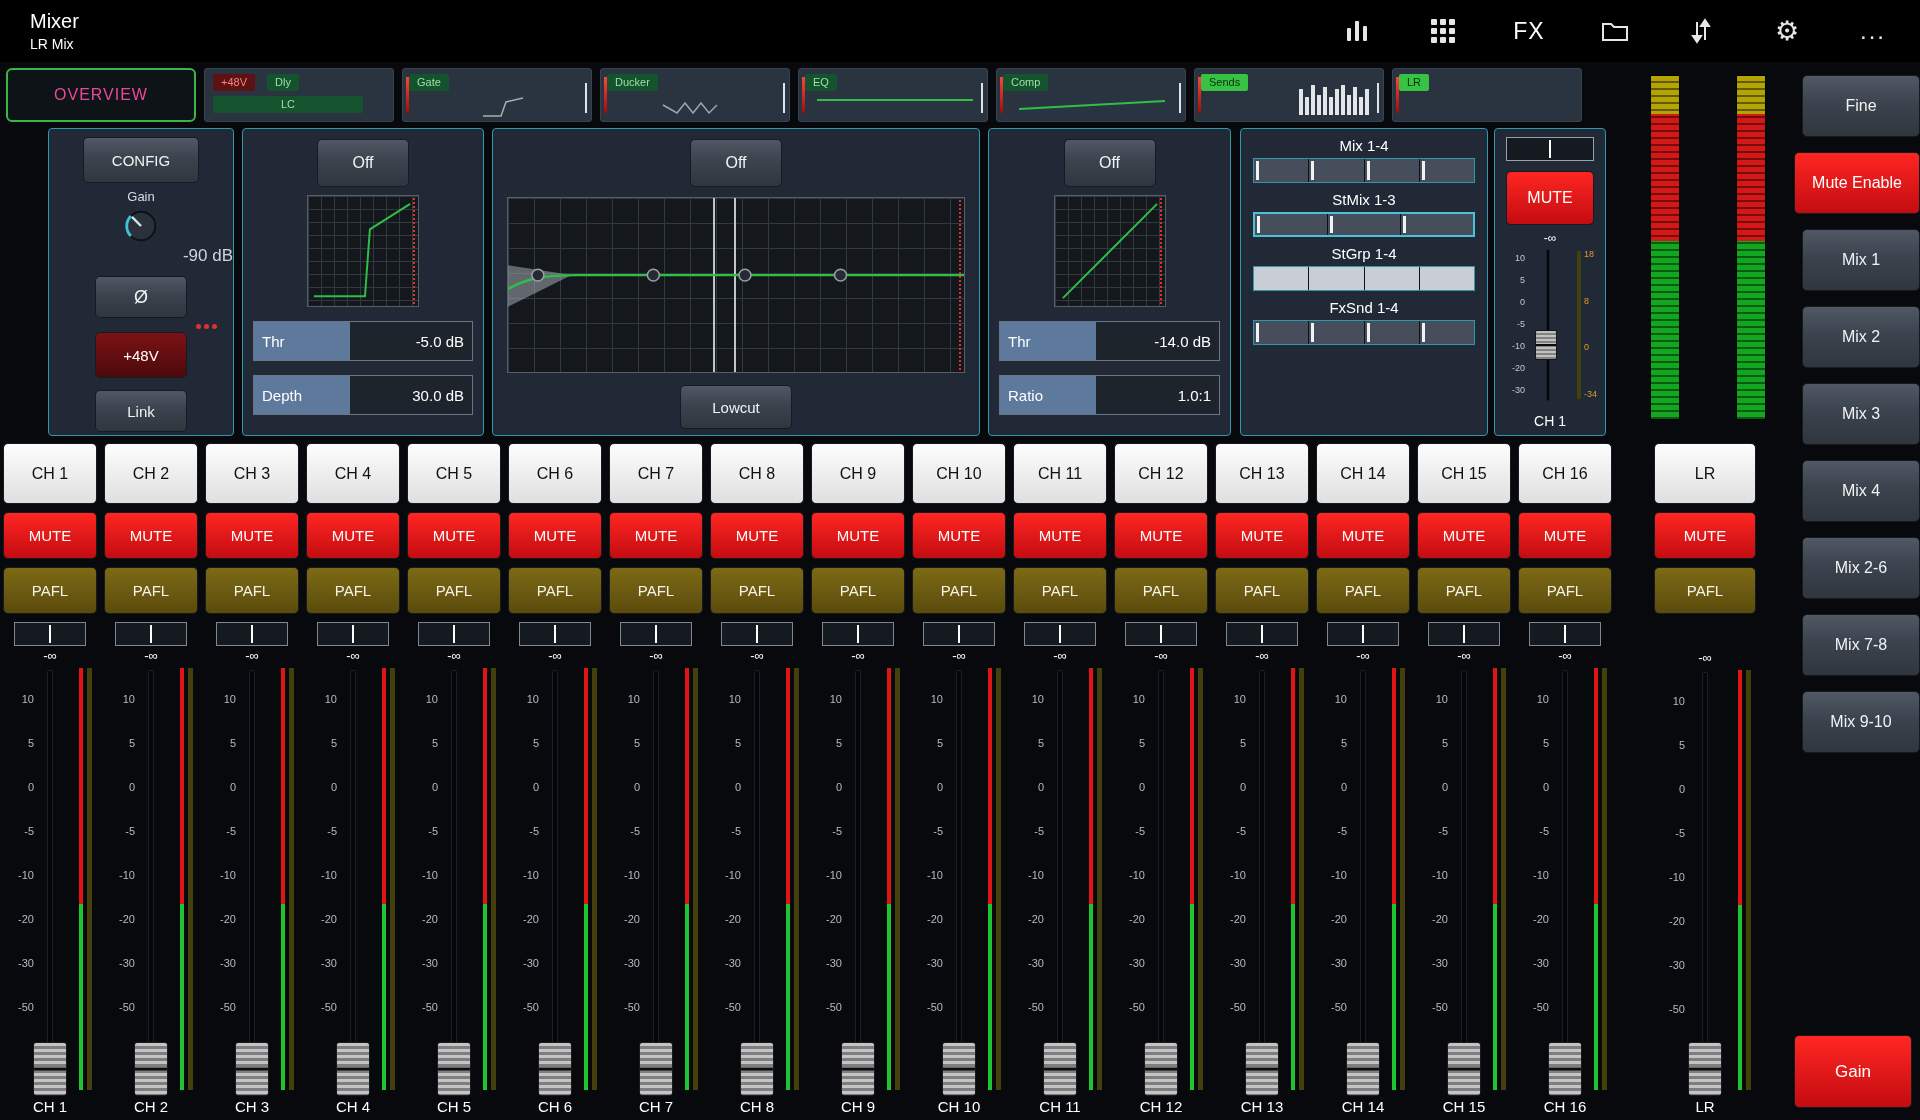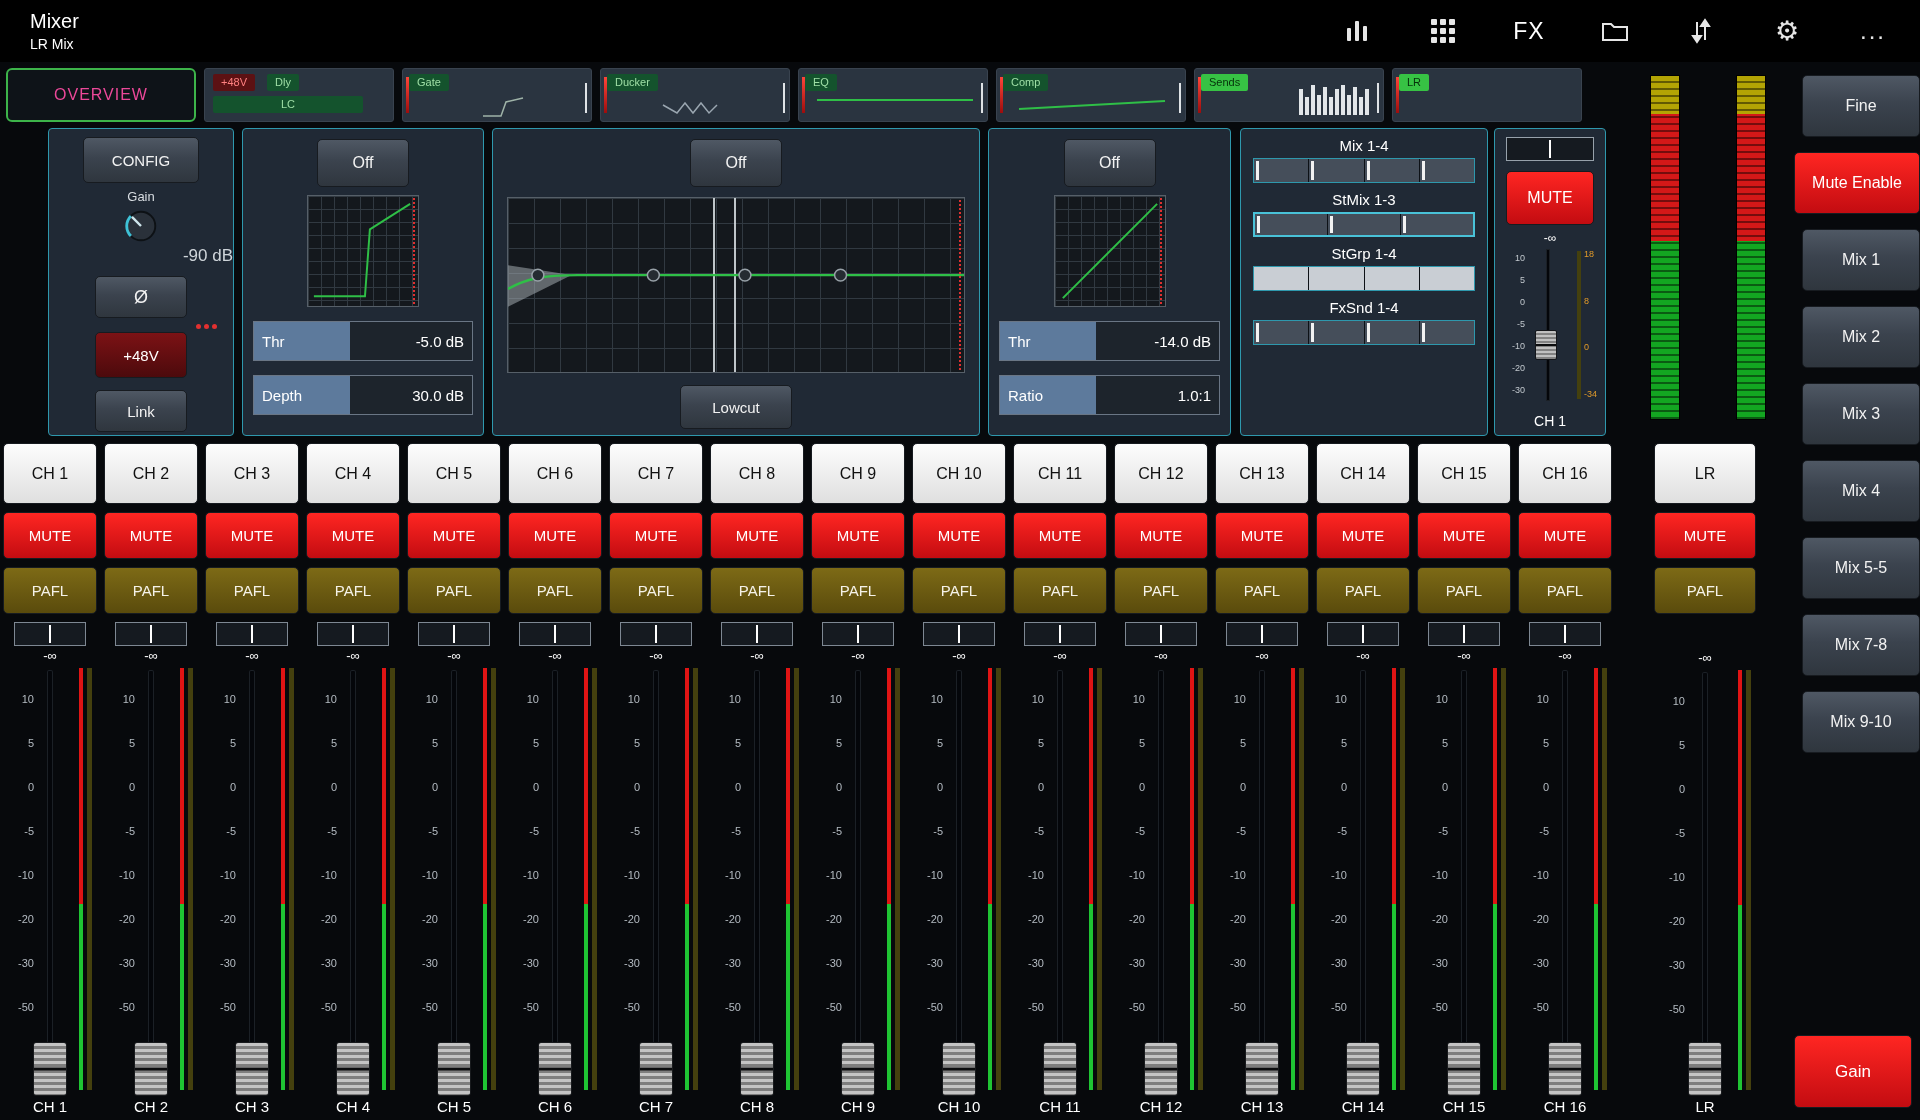--- a/index.html
+++ b/index.html
@@ -925,19 +925,19 @@
     </div>
   </div>
 
   <div class="right-col">
     <div class="btn rc-btn">Fine</div>
     <div class="btn red rc-btn wide">Mute Enable</div>
     <div class="btn rc-btn">Mix 1</div>
     <div class="btn rc-btn">Mix 2</div>
     <div class="btn rc-btn">Mix 3</div>
     <div class="btn rc-btn">Mix 4</div>
-    <div class="btn rc-btn">Mix 5-5</div>
+    <div class="btn rc-btn">Mix 2-6</div>
     <div class="btn rc-btn">Mix 7-8</div>
     <div class="btn rc-btn">Mix 9-10</div>
   </div>
   <div class="btn red gain-btn">Gain</div>
 
 </div>
 
 </body></html>

